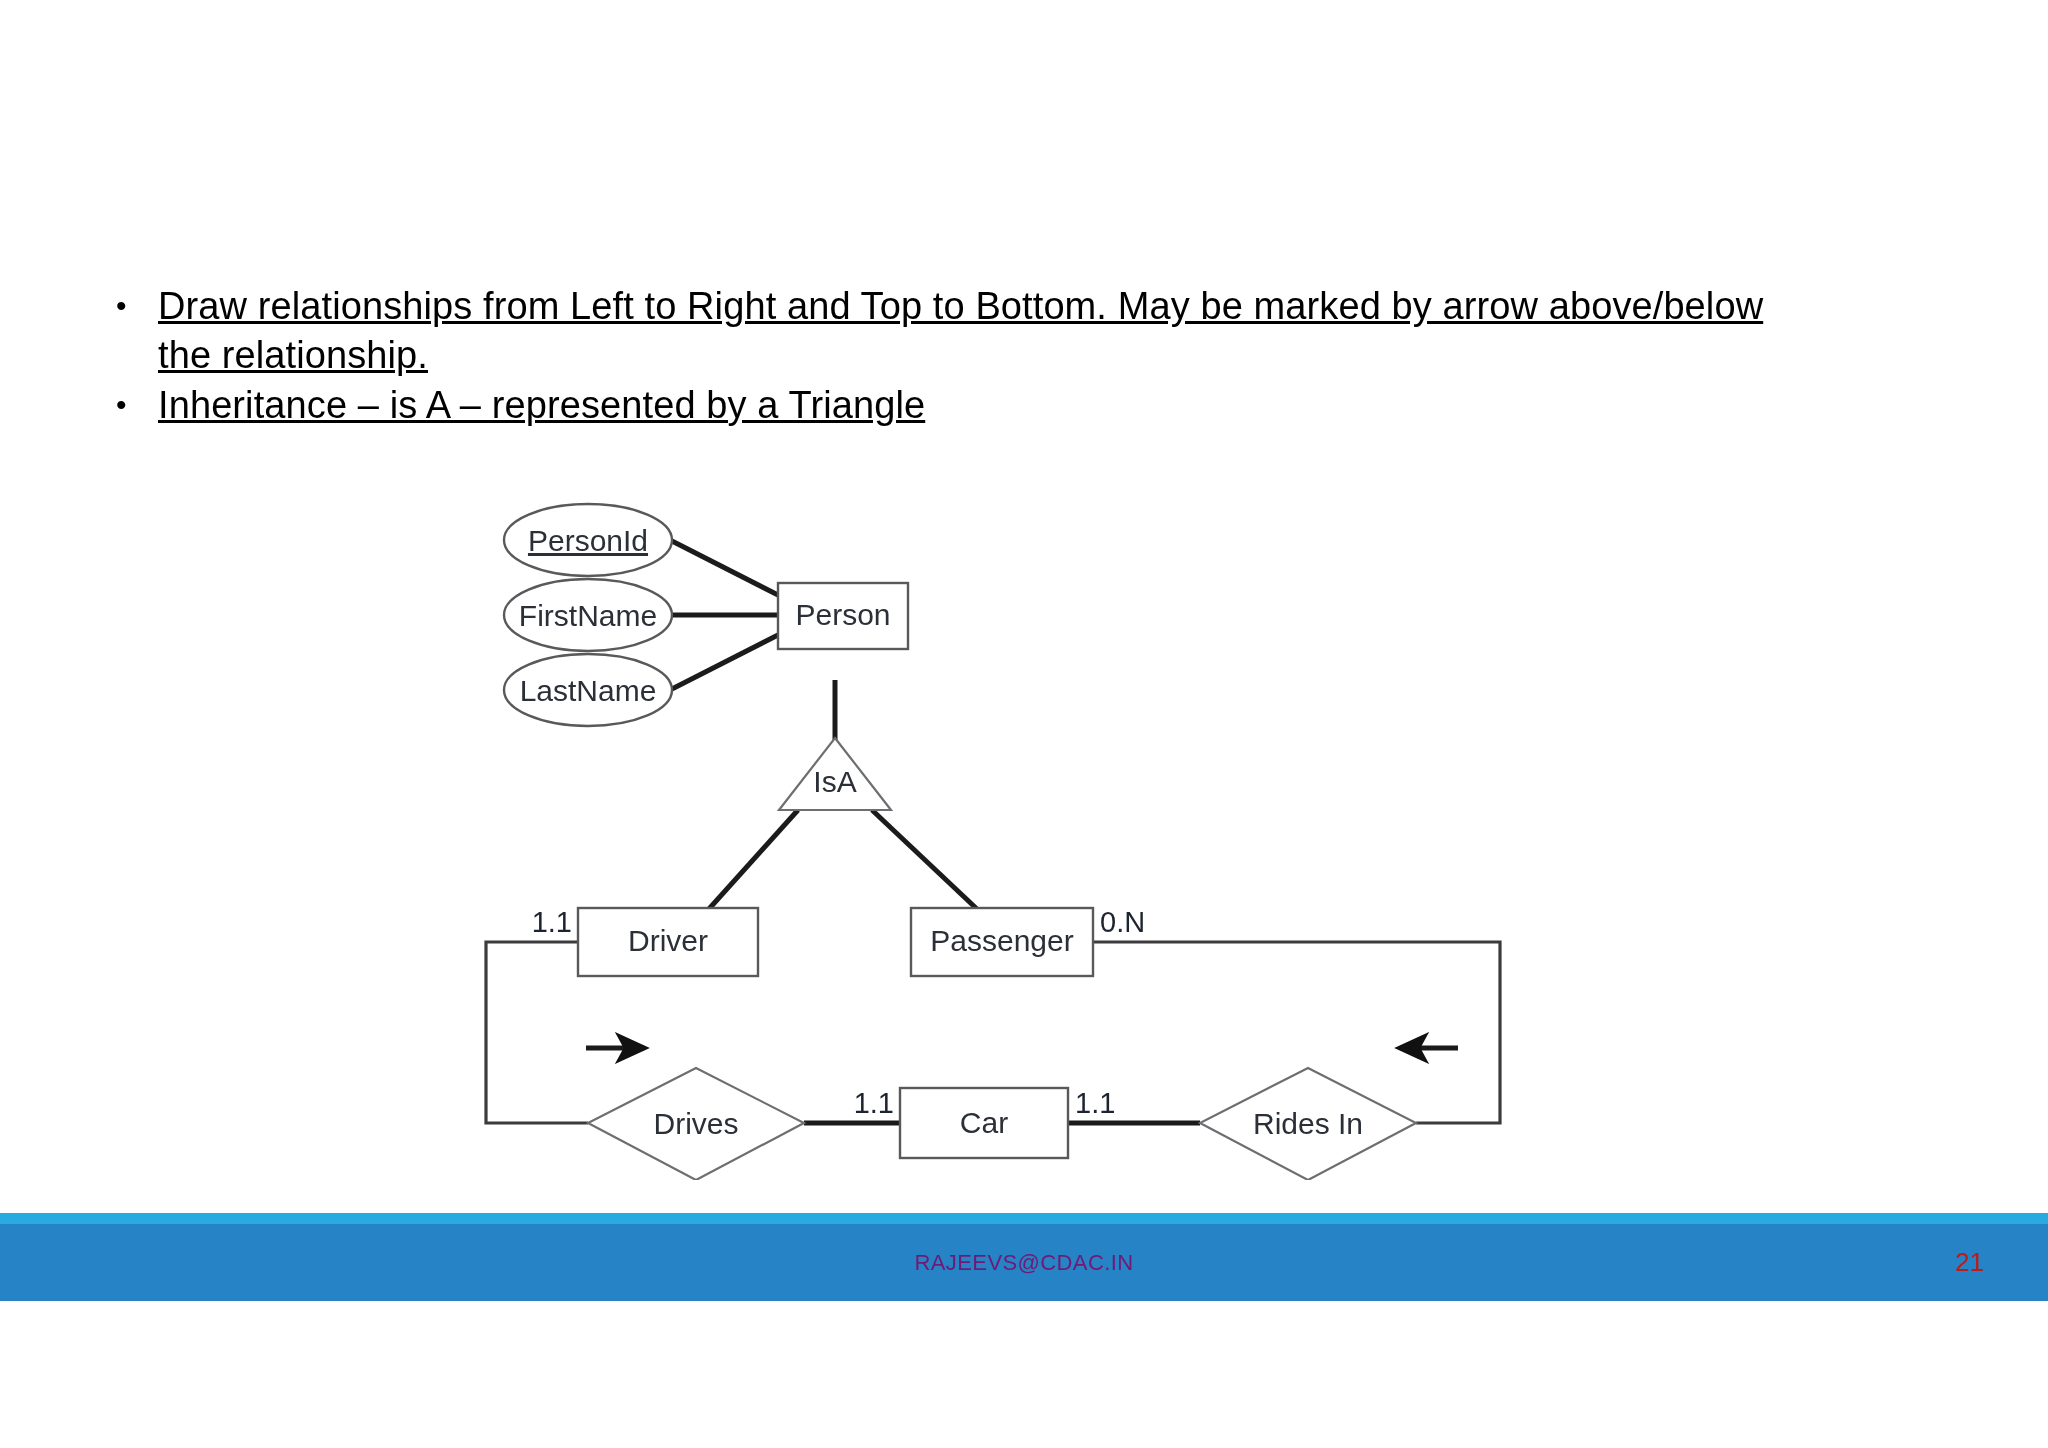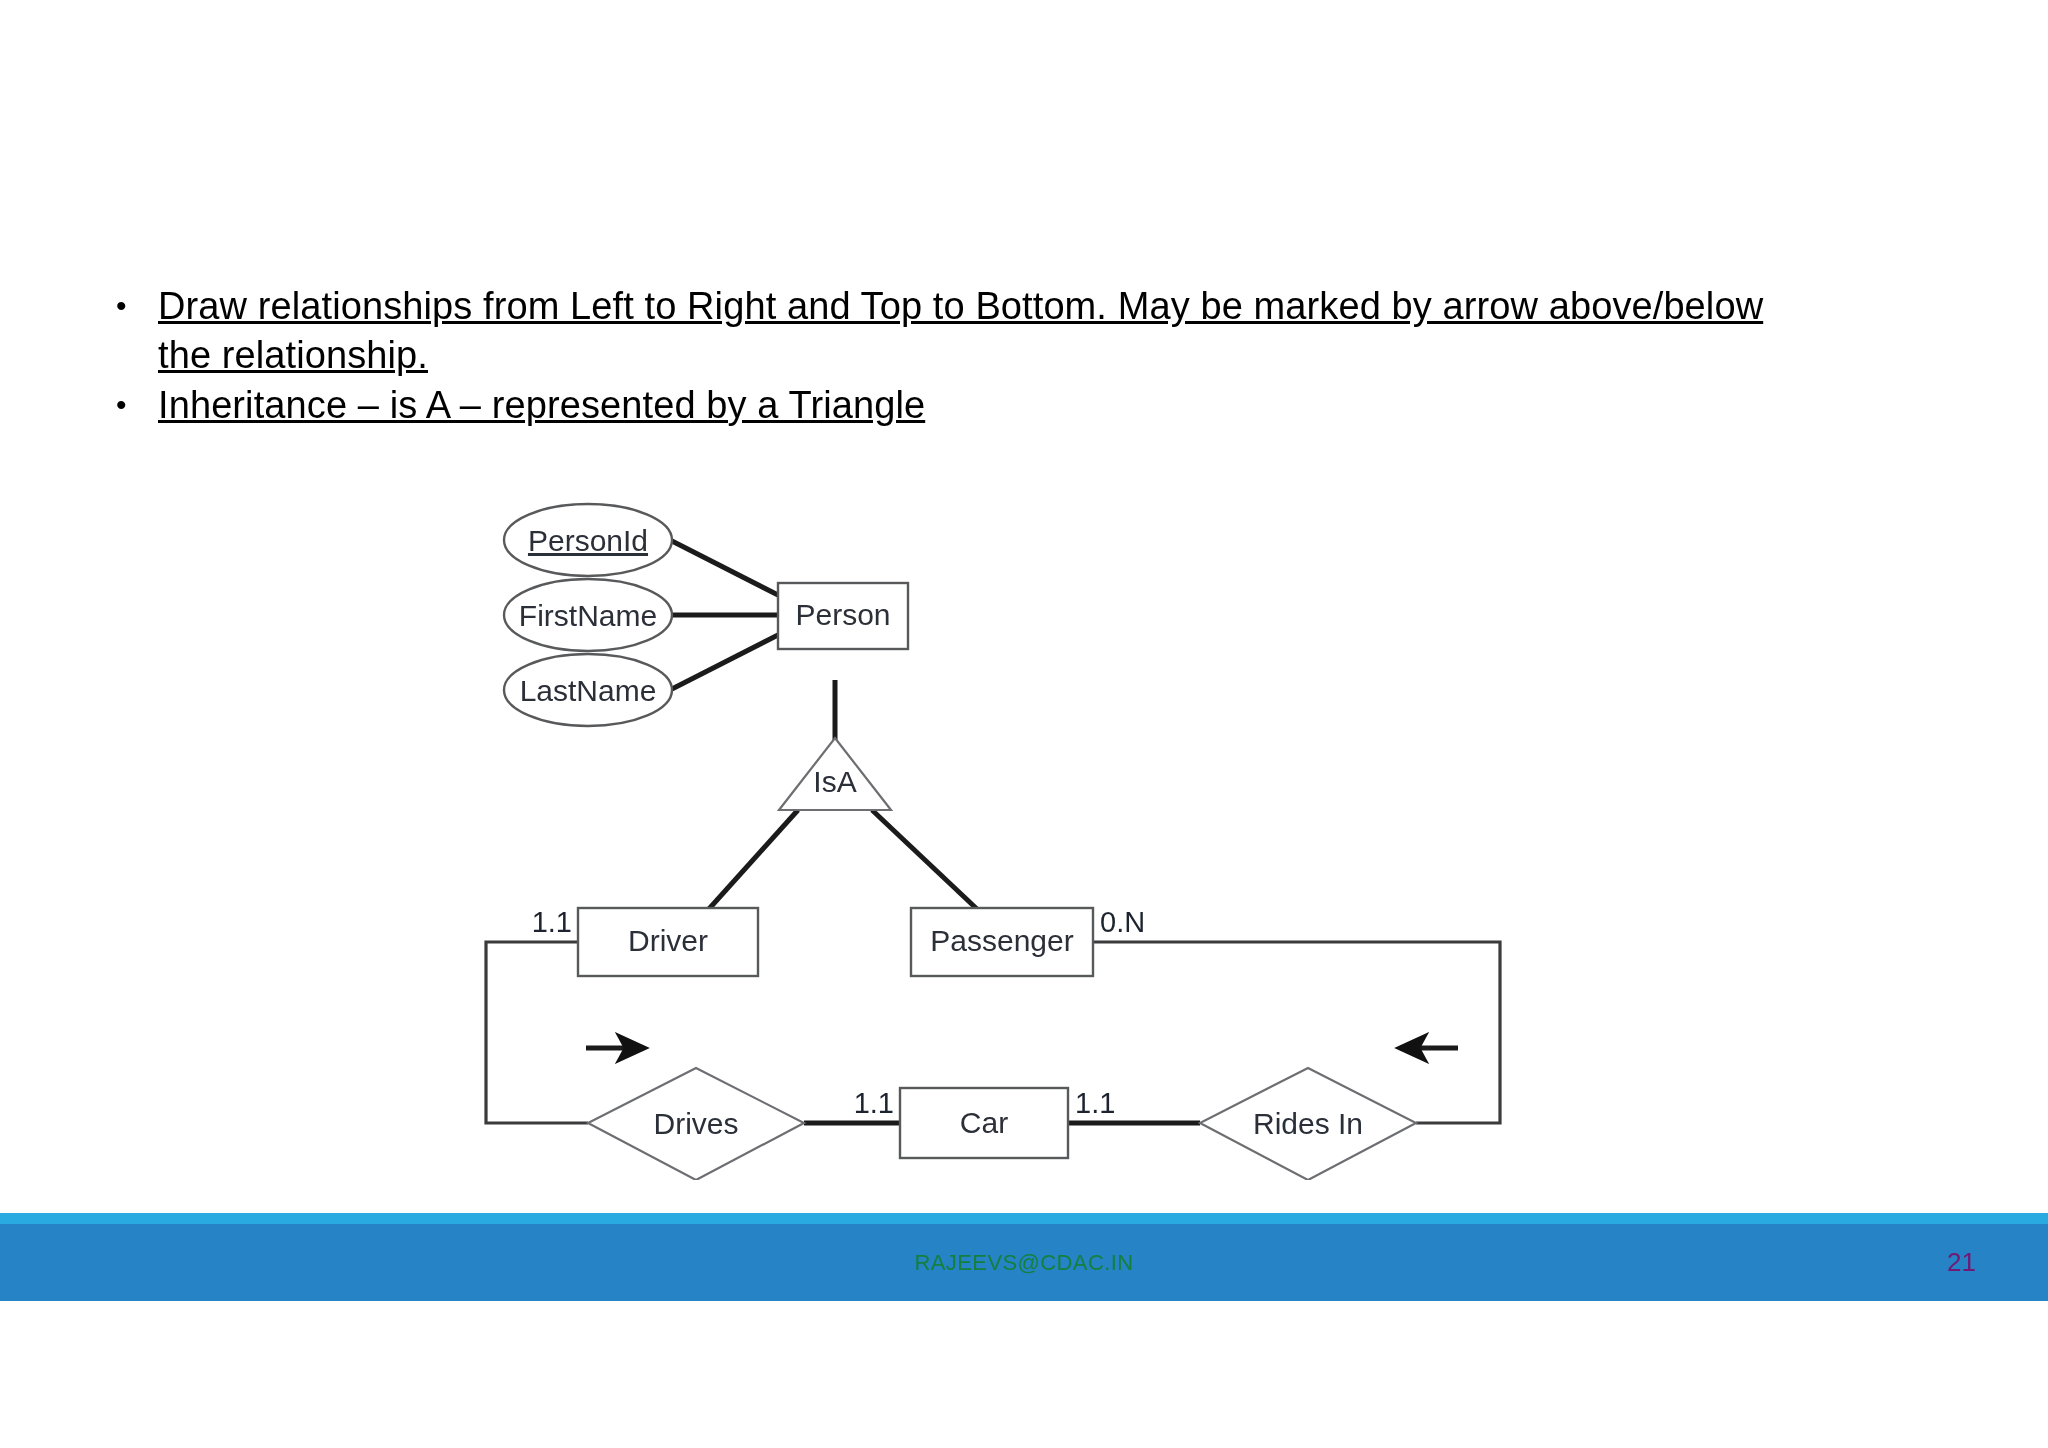--- a/index.html
+++ b/index.html
@@ -123,33 +123,33 @@
   }
   #footer-text {
     position: absolute;
     left: 0;
     top: 11px;
     width: 2048px;
     height: 77px;
     display: flex;
     align-items: center;
     justify-content: center;
-    color: #15803d;
+    color: #701a75;
     font-size: 22px;
     letter-spacing: 0.4px;
     text-align: right;
   }
   #footer-page {
     position: absolute;
-    right: 72px;
+    right: 64px;
     top: 11px;
     height: 77px;
     display: flex;
     align-items: center;
-    color: #701a75;
+    color: #b91c1c;
     font-size: 26px;
   }
 </style>
 </head>
 <body>
 
 <div id="slide">
 
   <div id="bullets">
     <div class="bullet-row">

